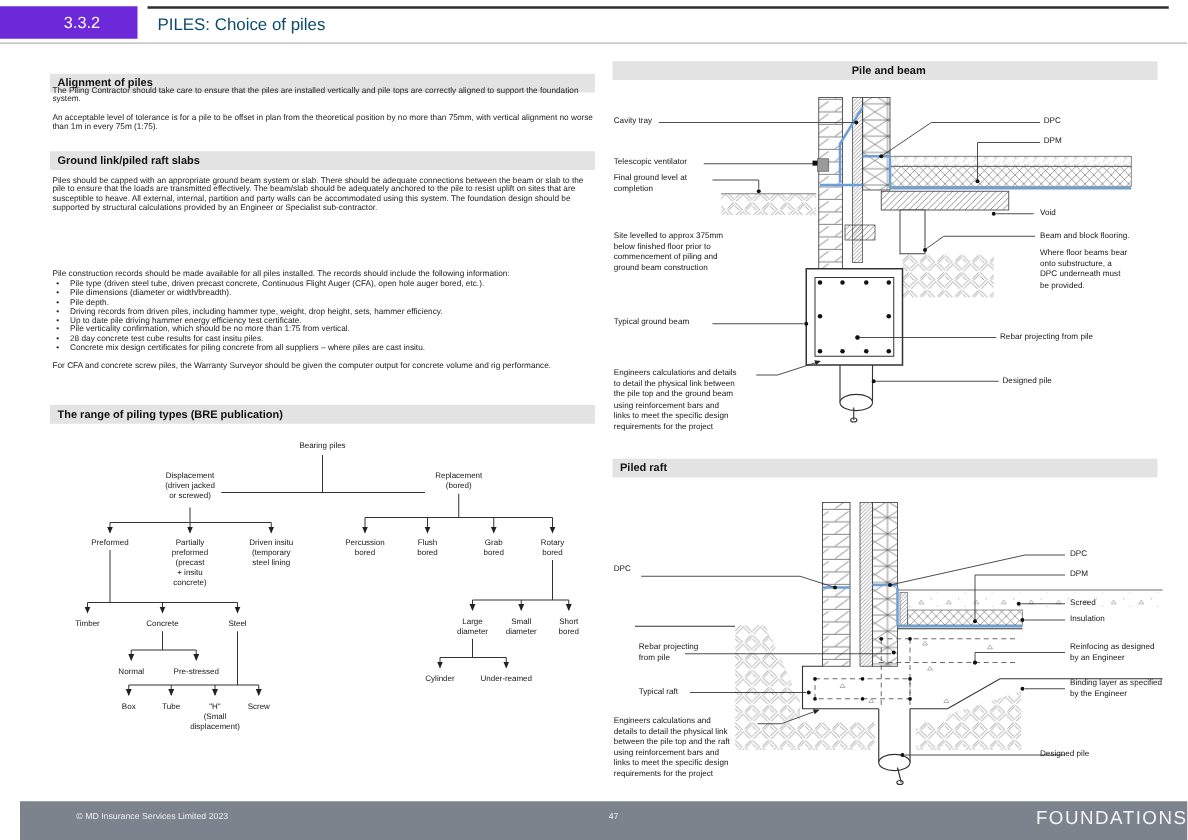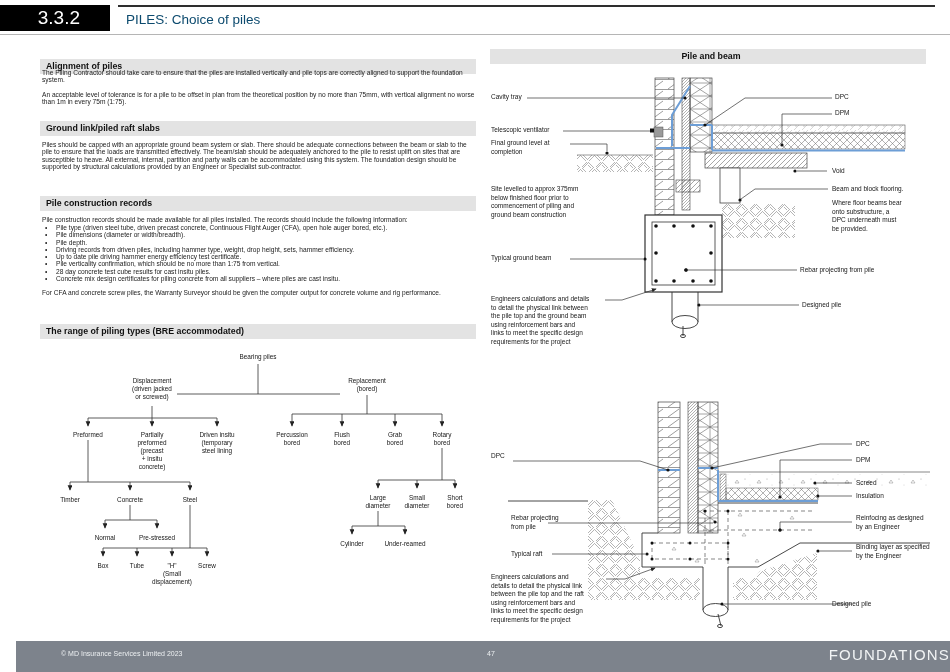--- a/index.html
+++ b/index.html
@@ -1,20 +1,20 @@
 <!DOCTYPE html>
 <html><head>
 <meta charset="utf-8">
 <style>
   html,body{margin:0;padding:0;background:#fff;}
   .page{position:relative;width:950px;height:672px;background:#ffffff;overflow:hidden;
         font-family:"Liberation Sans",sans-serif;color:#1c1c1c;}
   
-  .secnum{position:absolute;left:0;top:5px;width:110px;height:26px;background:#000000;
-          color:#fff;font-size:19px;text-align:right;line-height:26px;padding-right:30px;box-sizing:border-box;}
+  .secnum{position:absolute;left:0;top:5px;width:110px;height:26px;background:#6d28d9;
+          color:#fff;font-size:13px;text-align:right;line-height:26px;padding-right:30px;box-sizing:border-box;}
   .doctitle{position:absolute;left:118px;top:5px;width:817px;height:26px;border-top:2.5px solid #2e2e2e;
             font-size:13.5px;color:#0c4a6e;line-height:25px;padding-left:8px;box-sizing:border-box;}
   .hairline{position:absolute;left:0;top:34px;width:950px;height:1px;background:#b5b5b5;}
   
   .secbar{position:absolute;width:436px;height:15px;background:#e3e3e3;color:#111;
           font-size:8.8px;font-weight:bold;line-height:15px;padding-left:6px;box-sizing:border-box;}
   
   .t{position:absolute;width:434px;font-size:6.6px;line-height:7.4px;color:#222;}
   .bullets{position:absolute;width:434px;}
   .brow{position:relative;font-size:6.6px;line-height:7.3px;color:#222;padding-left:14px;}
@@ -71,35 +71,34 @@
   <div class="doctitle">PILES: Choice of piles</div>
   <div class="hairline"></div>
 
   <div class="secbar" style="left:40px;top:59px;">Alignment of piles</div>
   <div class="t" style="left:42px;top:69px;">The Piling Contractor should take care to ensure that the piles are installed vertically and pile tops are correctly aligned to support the foundation system.</div>
   <div class="t" style="left:42px;top:91px;">An acceptable level of tolerance is for a pile to be offset in plan from the theoretical position by no more than 75mm, with vertical alignment no worse than 1m in every 75m (1:75).</div>
 
   <div class="secbar" style="left:40px;top:121px;">Ground link/piled raft slabs</div>
   <div class="t" style="left:42px;top:141px;">Piles should be capped with an appropriate ground beam system or slab. There should be adequate connections between the beam or slab to the pile to ensure that the loads are transmitted effectively. The beam/slab should be adequately anchored to the pile to resist uplift on sites that are susceptible to heave. All external, internal, partition and party walls can be accommodated using this system. The foundation design should be supported by structural calculations provided by an Engineer or Specialist sub-contractor.</div>
 
-  <div class="secbar" style="left:40px;top:196px;">Pile construction records</div>
   <div class="t" style="left:42px;top:216px;">Pile construction records should be made available for all piles installed. The records should include the following information:</div>
   <div class="bullets" style="left:42px;top:224px;">
     <div class="brow">Pile type (driven steel tube, driven precast concrete, Continuous Flight Auger (CFA), open hole auger bored, etc.).</div>
     <div class="brow">Pile dimensions (diameter or width/breadth).</div>
     <div class="brow">Pile depth.</div>
     <div class="brow">Driving records from driven piles, including hammer type, weight, drop height, sets, hammer efficiency.</div>
     <div class="brow">Up to date pile driving hammer energy efficiency test certificate.</div>
     <div class="brow">Pile verticality confirmation, which should be no more than 1:75 from vertical.</div>
     <div class="brow">28 day concrete test cube results for cast insitu piles.</div>
     <div class="brow">Concrete mix design certificates for piling concrete from all suppliers – where piles are cast insitu.</div>
   </div>
   <div class="t" style="left:42px;top:289px;">For CFA and concrete screw piles, the Warranty Surveyor should be given the computer output for concrete volume and rig performance.</div>
 
-  <div class="secbar" style="left:40px;top:324px;">The range of piling types (BRE accommodated)</div>
+  <div class="secbar" style="left:40px;top:324px;">The range of piling types (BRE publication)</div>
 
   <div class="diag" style="left:40px;top:350px;width:440px;height:250px;">
     <svg width="440" height="250" viewBox="0 0 440 250">
       <defs>
         <marker id="arrD" markerWidth="7" markerHeight="7" refX="3" refY="5.5" orient="auto-start-reverse">
           <path d="M0.5,0 L5.5,0 L3,6 Z" fill="#222" transform="rotate(-90 3 3)"></path>
         </marker>
         <marker id="arrT" markerWidth="8" markerHeight="8" refX="6" refY="3" orient="auto">
           <path d="M0,0 L7,3 L0,6 Z" fill="#222"></path>
         </marker>
@@ -276,20 +275,21 @@
     <div class="lbl" style="left:342px;top:97px;">Void</div>
     <div class="lbl" style="left:342px;top:115px;">Beam and block flooring.</div>
     <div class="lbl" style="left:342px;top:129px;">Where floor beams bear
 onto substructure, a
 DPC underneath must
 be provided.</div>
     <div class="lbl" style="left:310px;top:196px;">Rebar projecting from pile</div>
     <div class="lbl" style="left:312px;top:231px;">Designed pile</div>
   </div>
 
+  <div class="secbar" style="left:490px;top:367px;">Piled raft</div>
   <div class="diag" style="left:490px;top:388px;width:445px;height:255px;">
     <svg width="445" height="255" viewBox="0 0 445 255">
       <g>
         <rect x="168" y="14" width="22" height="131" fill="url(#pBrick)" stroke="#444" stroke-width="0.7"></rect>
         <rect x="198" y="14" width="10" height="131" fill="url(#pDense)" stroke="#444" stroke-width="0.6"></rect>
         <rect x="208" y="14" width="20" height="131" fill="url(#pBlock)" stroke="#444" stroke-width="0.7"></rect>
       </g>
       <g>
         <path d="M228,84 H440" stroke="#555" stroke-width="0.7"></path>
         <rect x="236" y="86" width="204" height="14" fill="url(#pScreed2)"></rect>

